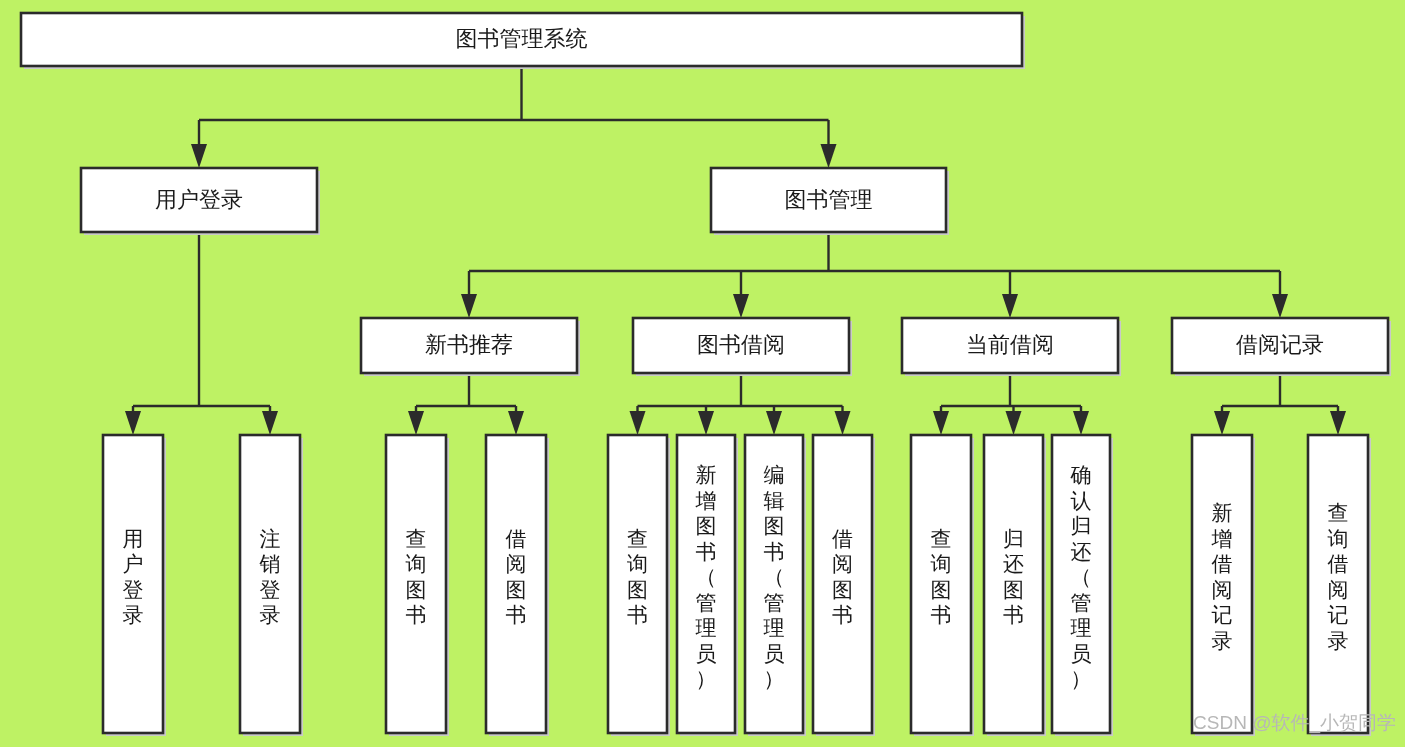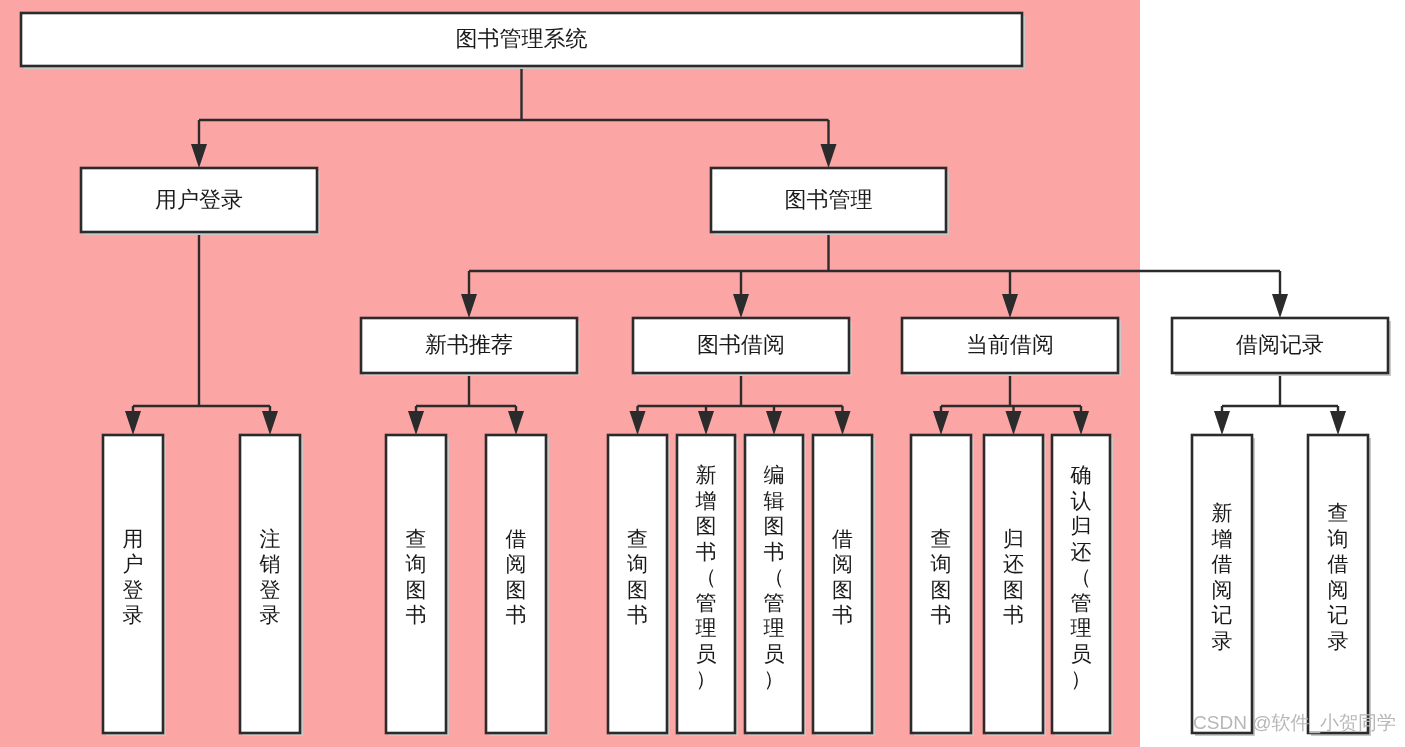--- a/index.html
+++ b/index.html
@@ -8,23 +8,23 @@
     background: #ffffff;
   }
   body {
     width: 1405px;
     height: 747px;
     font-family: "Liberation Sans", "DejaVu Sans", sans-serif;
     overflow: hidden;
   }
   #diagram-root {
     position: relative;
-    width: 1140px;
+    width: 1405px;
     height: 747px;
-    background: #fca5a5;
+    background: #bef264;
   }
   svg#flow-svg {
     position: absolute;
     top: 0;
     left: 0;
     width: 1405px;
     height: 747px;
     display: block;
   }
   .node-box {

